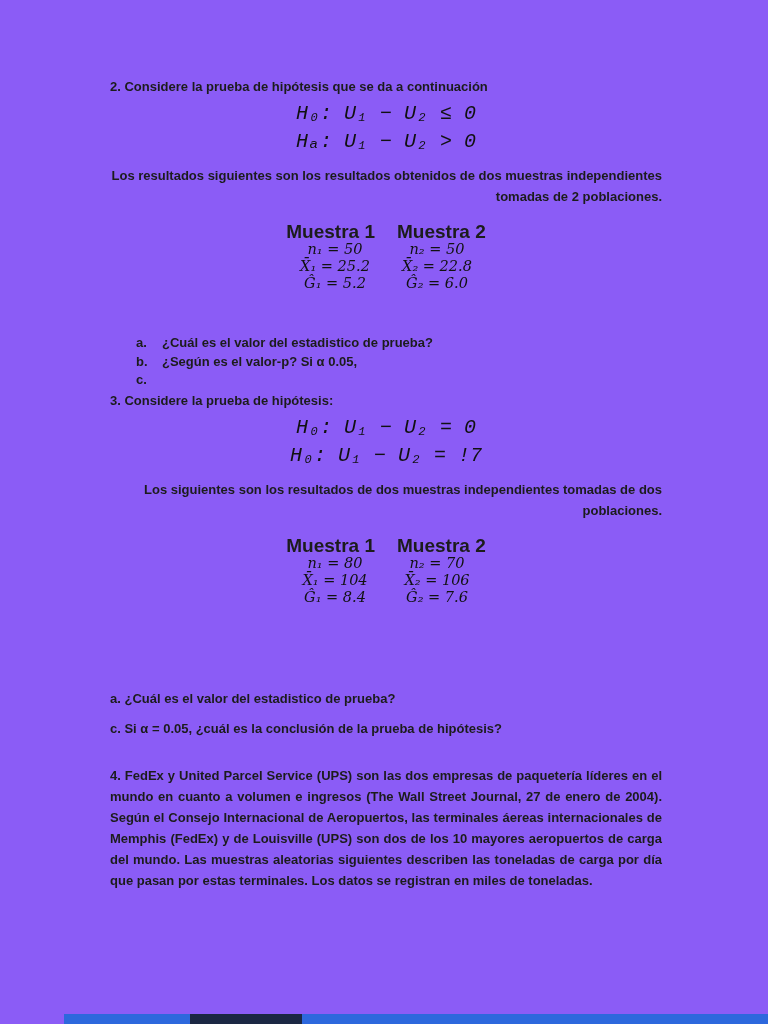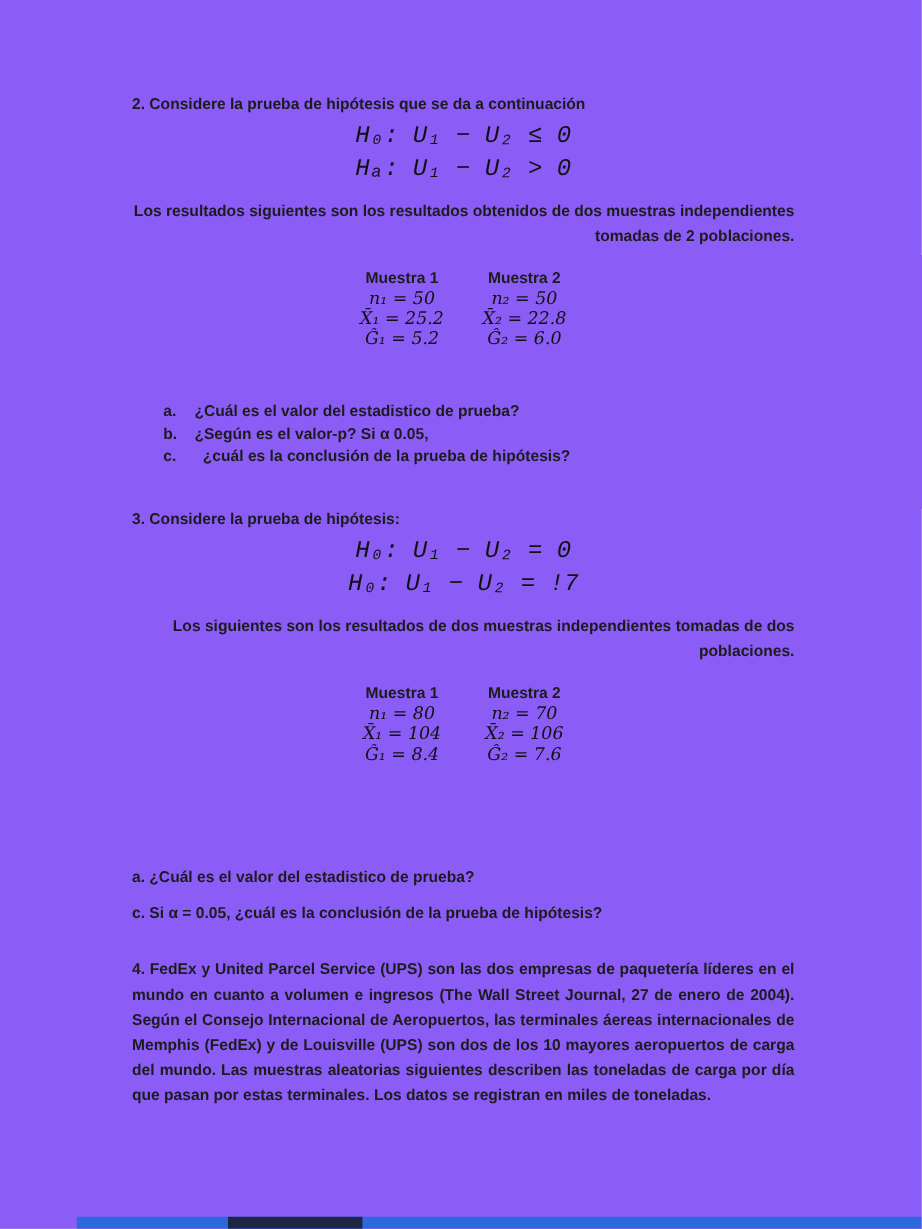--- a/index.html
+++ b/index.html
@@ -37,36 +37,36 @@
   .body-text { margin-top: 12px; text-align: right; }
 
   .sample-table {
     margin: 16px auto 0 auto;
     width: -moz-fit-content;
     width: fit-content;
     text-align: center;
   }
   .trow { display: flex; justify-content: center; gap: 22px; }
   .trow > span { display: inline-block; min-width: 80px; text-align: center; }
-  .thead { font-weight: 700; font-size: 13px; line-height: 18px; }
+  .thead { font-weight: 700; font-size: 19px; line-height: 18px; }
   .tmath {
     font-family: "DejaVu Serif", serif;
     font-style: italic;
     font-weight: 400;
     font-size: 14.5px;
     line-height: 17px;
     color: #111111;
   }
 
   .q-list { margin: 42px 0 0 26px; }
   .q-row { display: flex; line-height: 18.5px; }
   .q-label { width: 26px; flex: 0 0 26px; }
   .q-row.extra-indent .q-text { padding-left: 7px; }
 
-  .p3-heading { margin-top: 32px; }
+  .p3-heading { }
   .p3-questions { margin-top: 82px; }
   .p3-q { margin-bottom: 9px; line-height: 21px; }
 
   .p4-paragraph {
     margin-top: 26px;
     text-align: justify;
     line-height: 21px;
   }
 
   .footer-banner {
@@ -123,21 +123,20 @@
         <div class="q-row">
           <span class="q-label">a.</span>
           <span class="q-text">¿Cuál es el valor del estadistico de prueba?</span>
         </div>
         <div class="q-row">
           <span class="q-label">b.</span>
           <span class="q-text">¿Según es el valor-p? Si α 0.05,</span>
         </div>
         <div class="q-row extra-indent">
           <span class="q-label">c.</span>
-          <span class="q-text">¿cuál es la conclusión de la prueba de hipótesis?</span>
         </div>
       </div>
     </section>
 
     <section>
       <p class="heading p3-heading">3. Considere la prueba de hipótesis:</p>
 
       <p class="math-line">H₀: U₁ −  U₂  = 0</p>
       <p class="math-line">H₀: U₁ −  U₂  = !7</p>
 

